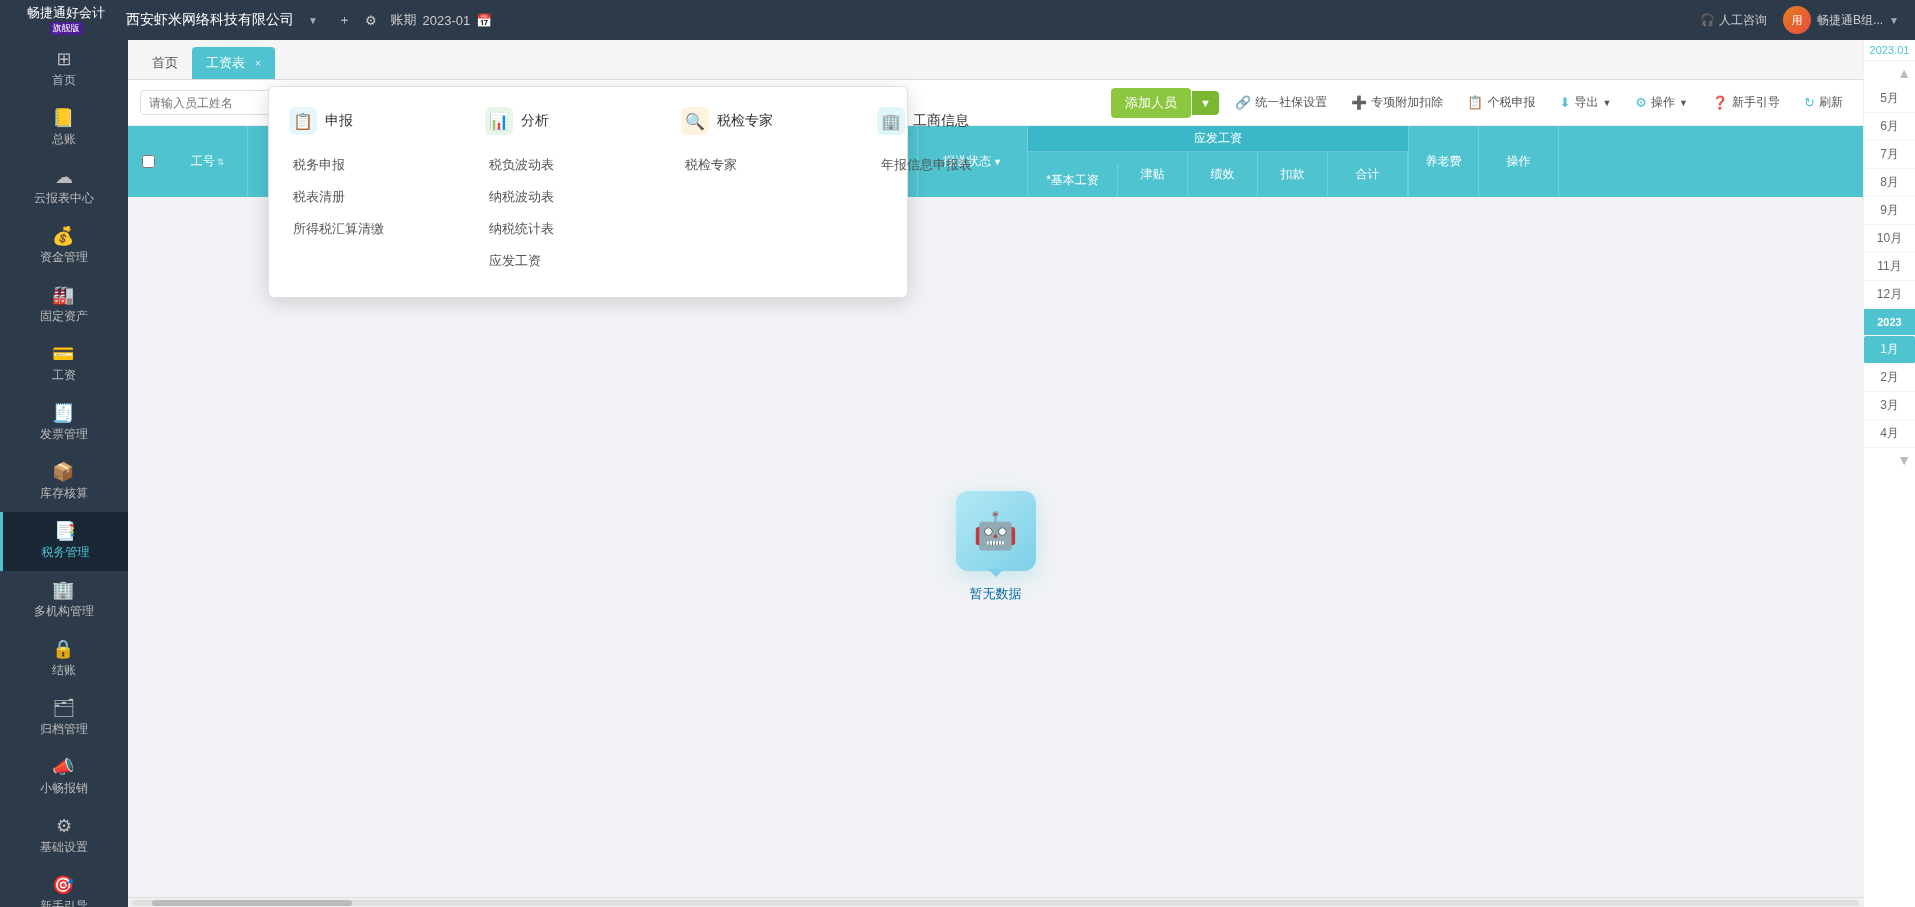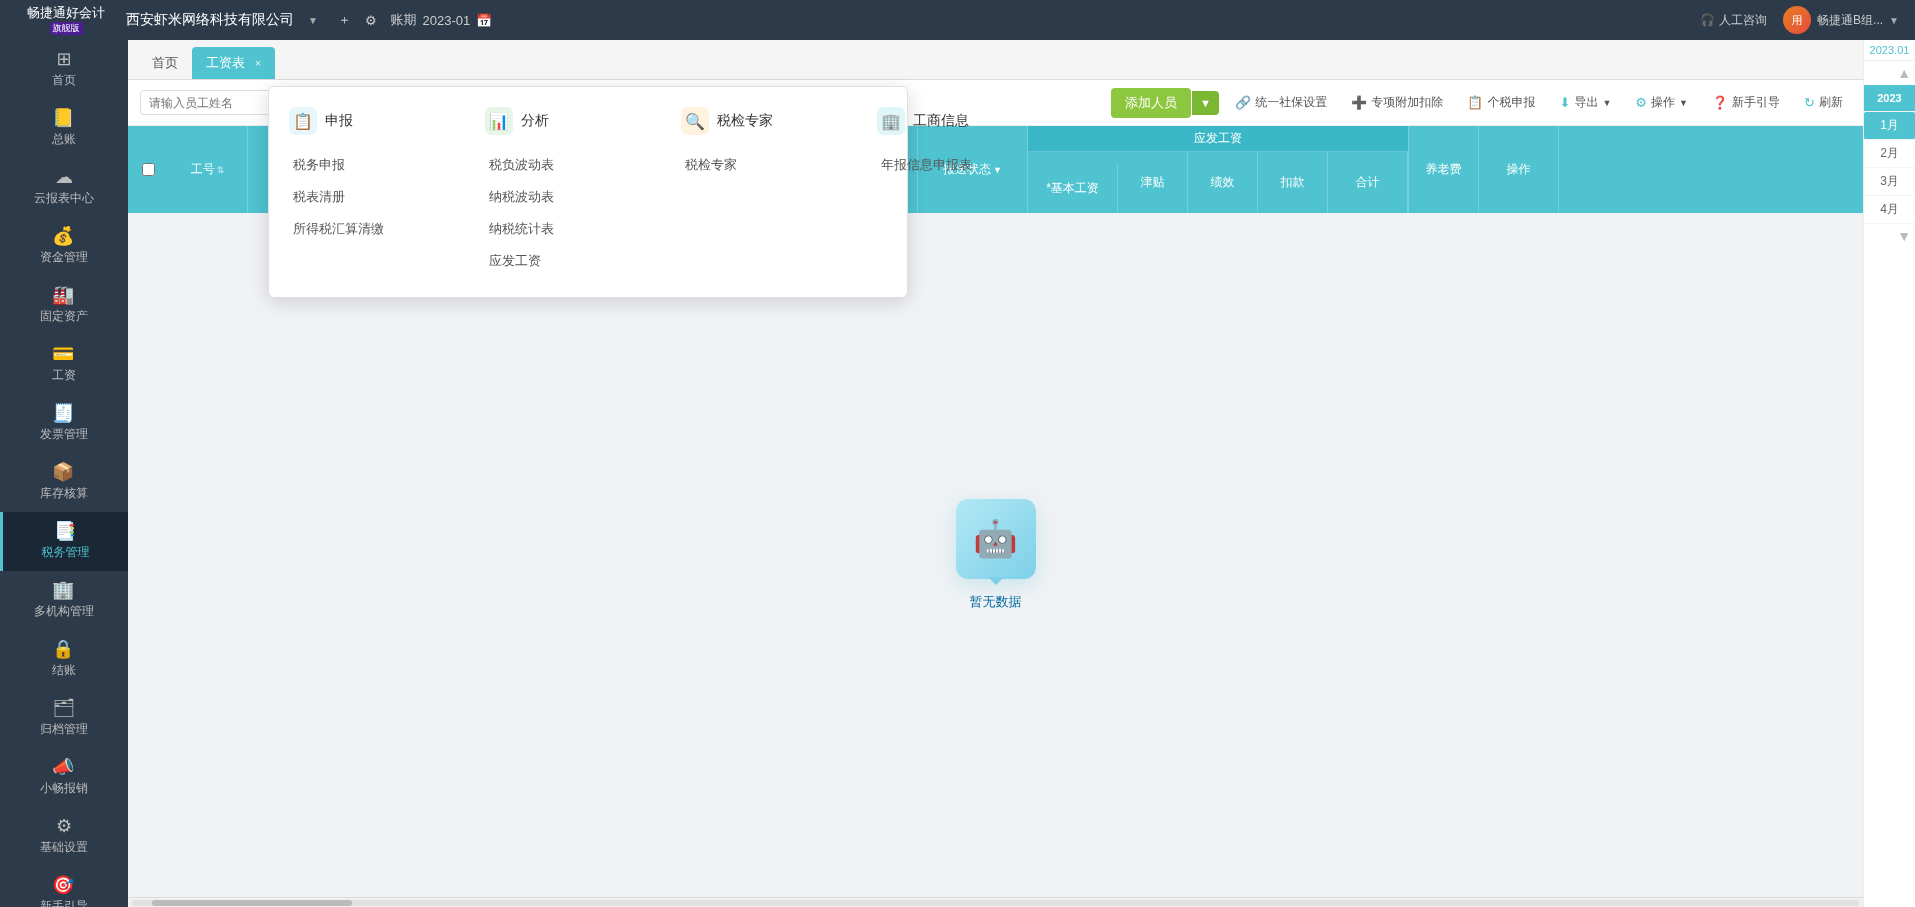--- a/index.html
+++ b/index.html
@@ -262,21 +262,21 @@
       flex-shrink: 0;
     }
     .th-checkbox {
       width: 40px;
       display: flex;
       align-items: center;
       justify-content: center;
       flex-shrink: 0;
     }
     .th-cell {
-      padding: 16px 6px;
+      padding: 8px 6px;
       display: flex;
       align-items: center;
       border-right: 1px solid rgba(255,255,255,0.2);
       font-size: 12px;
       flex-shrink: 0;
       justify-content: center;
     }
     .th-cell.id { width: 80px; }
     .th-cell.name { width: 100px; }
     .th-cell.dept { width: 100px; }
@@ -744,20 +744,46 @@
         <div class="dropdown-item">
           <span>年报信息申报表</span>
         </div>
       </div>
     </div>
   </div>
 
   <div class="right-panel">
     <div style="padding:4px 2px;text-align:center;font-size:11px;color:#4fc3d0;border-bottom:1px solid #eee;width:100%;">2023.01</div>
     <div class="right-panel-arrow">▲</div>
+    <div class="right-panel-nav">
+      <div class="month-item">
+          <span>5月</span>
+        </div>
+      <div class="month-item">
+          <span>6月</span>
+        </div>
+      <div class="month-item">
+          <span>7月</span>
+        </div>
+      <div class="month-item">
+          <span>8月</span>
+        </div>
+      <div class="month-item">
+          <span>9月</span>
+        </div>
+      <div class="month-item">
+          <span>10月</span>
+        </div>
+      <div class="month-item">
+          <span>11月</span>
+        </div>
+      <div class="month-item">
+          <span>12月</span>
+        </div>
+    </div>
     <div class="month-item year-label">2023</div>
     <div class="right-panel-nav">
       <div class="month-item active">
           <span>1月</span>
         </div>
       <div class="month-item">
           <span>2月</span>
         </div>
       <div class="month-item">
           <span>3月</span>

